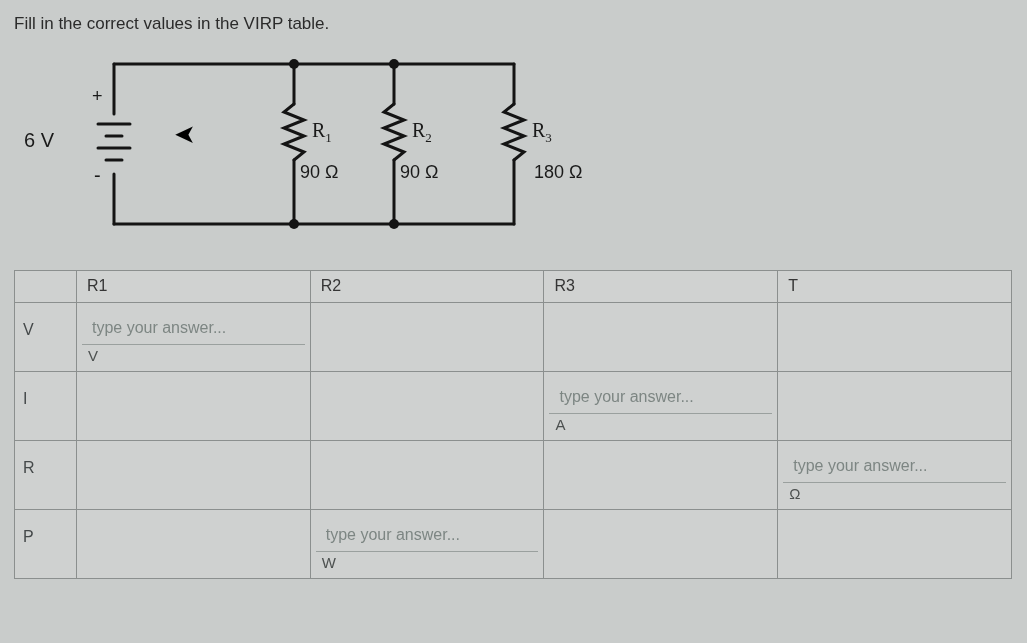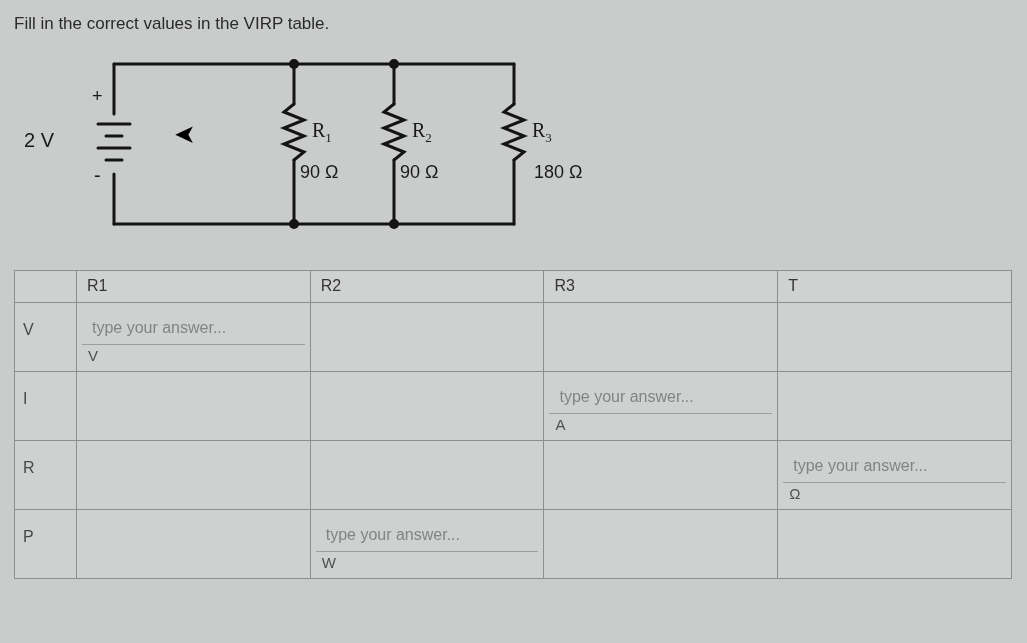--- a/index.html
+++ b/index.html
@@ -152,21 +152,21 @@
 
       <g fill="#141414">
         <circle cx="240" cy="20" r="5"></circle>
         <circle cx="340" cy="20" r="5"></circle>
         <circle cx="240" cy="180" r="5"></circle>
         <circle cx="340" cy="180" r="5"></circle>
       </g>
     </svg>
     <span class="cursor">➤</span>
 
-    <div class="clabel" style="left:-30px; top:85px; font-family:Arial;">2 V</div>
+    <div class="clabel" style="left:-30px; top:85px; font-family:Arial;">6 V</div>
     <div class="clabel" style="left:38px; top:42px; font-family:Arial; font-size:18px;">+</div>
     <div class="clabel" style="left:40px; top:120px; font-family:Arial; font-size:20px;">-</div>
 
     <div class="clabel" style="left:258px; top:75px;"><span>R</span><sub>1</sub></div>
     <div class="clabel" style="left:246px; top:118px; font-family:Arial; font-size:18px;">90 Ω</div>
 
     <div class="clabel" style="left:358px; top:75px;"><span>R</span><sub>2</sub></div>
     <div class="clabel" style="left:346px; top:118px; font-family:Arial; font-size:18px;">90 Ω</div>
 
     <div class="clabel" style="left:478px; top:75px;"><span>R</span><sub>3</sub></div>

